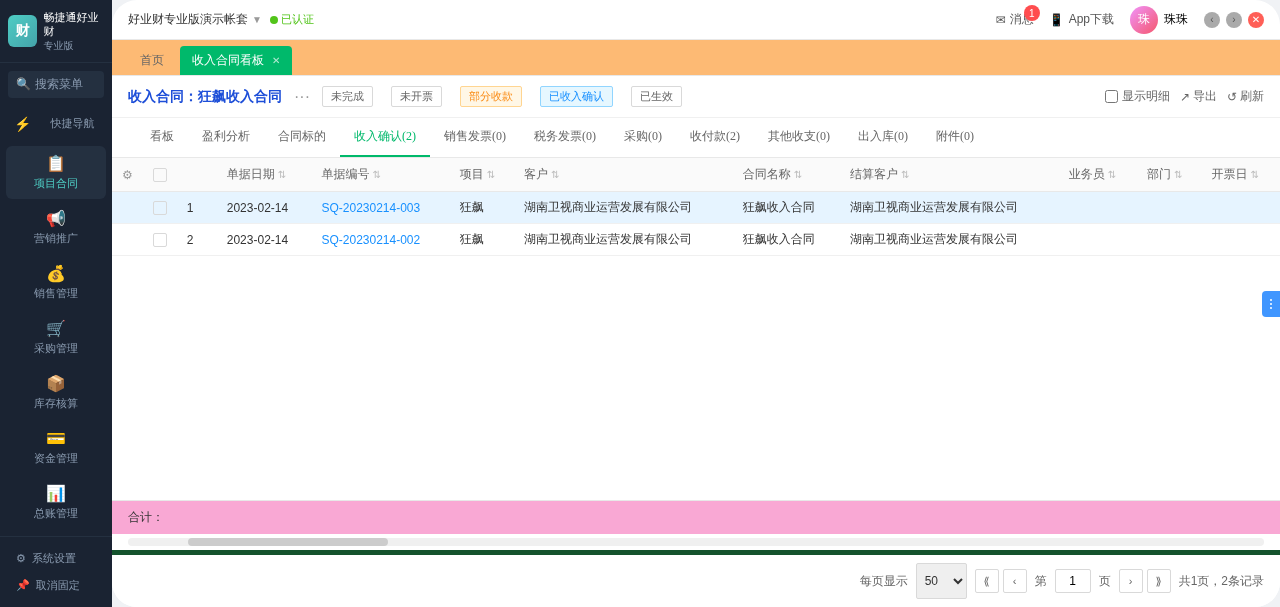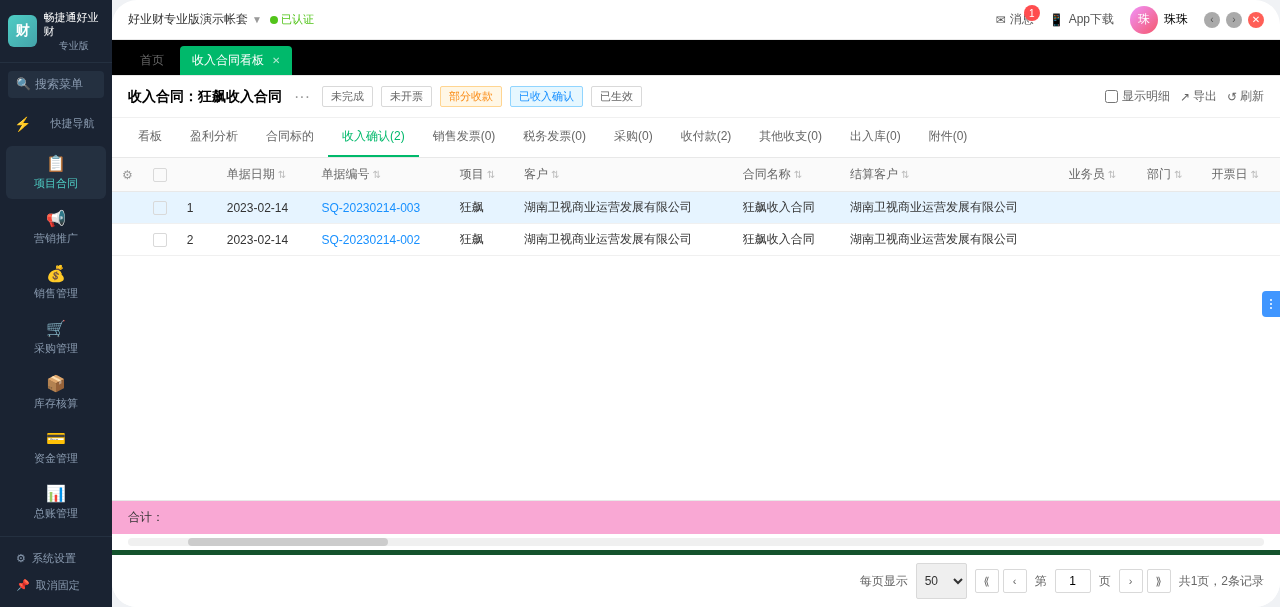--- a/index.html
+++ b/index.html
@@ -3,21 +3,21 @@
   <meta charset="utf-8">
   <style>
     * { box-sizing: border-box; margin: 0; padding: 0; }
     body { font-family: 'Microsoft YaHei', Arial, sans-serif; font-size: 12px; background: #f0f2f5; display: flex; height: 607px; overflow: hidden; }
 
     
     .sidebar { width: 112px; background: #1a2332; color: #cdd6e0; display: flex; flex-direction: column; height: 100%; flex-shrink: 0; }
     .sidebar-logo { padding: 10px 8px; background: #1a2332; display: flex; align-items: center; gap: 6px; border-bottom: 1px solid #243040; }
     .sidebar-logo-icon { width: 32px; height: 32px; background: linear-gradient(135deg, #4ECDC4, #44a3aa); border-radius: 6px; display: flex; align-items: center; justify-content: center; color: white; font-size: 14px; font-weight: bold; }
     .sidebar-logo-text { color: #fff; font-size: 11px; line-height: 1.3; }
-    .sidebar-logo-text .sub { color: #8a9bb0; font-size: 10px; text-align: center; }
+    .sidebar-logo-text .sub { color: #8a9bb0; font-size: 10px; }
     .sidebar-search { padding: 8px; }
     .sidebar-search-btn { width: 100%; background: #243040; border: none; color: #8a9bb0; padding: 5px 8px; border-radius: 4px; cursor: pointer; display: flex; align-items: center; gap: 4px; font-size: 12px; }
     .sidebar-nav { display: flex; flex-direction: column; gap: 2px; padding: 4px 6px; flex: 1; overflow-y: auto; }
     .sidebar-nav-item { display: flex; flex-direction: column; align-items: center; gap: 3px; padding: 8px 4px; border-radius: 6px; cursor: pointer; color: #8a9bb0; font-size: 11px; }
     .sidebar-nav-item.active { background: #243040; color: #4ECDC4; }
     .sidebar-nav-item .nav-icon { font-size: 16px; }
     .sidebar-footer { padding: 8px; border-top: 1px solid #243040; }
     .sidebar-footer-item { display: flex; align-items: center; gap: 6px; padding: 6px 8px; color: #8a9bb0; cursor: pointer; border-radius: 4px; font-size: 11px; }
 
     
@@ -30,46 +30,46 @@
     .company-arrow { color: #999; font-size: 10px; }
     .verified-badge { display: flex; align-items: center; gap: 3px; color: #52c41a; font-size: 11px; }
     .verified-dot { width: 8px; height: 8px; background: #52c41a; border-radius: 50%; }
     .topbar-right { display: flex; align-items: center; gap: 16px; }
     .topbar-action { display: flex; align-items: center; gap: 4px; color: #555; font-size: 12px; cursor: pointer; position: relative; }
     .badge { position: absolute; top: -6px; right: -6px; background: #ff4d4f; color: #fff; border-radius: 10px; font-size: 10px; padding: 0 4px; min-width: 16px; height: 16px; display: flex; align-items: center; justify-content: center; }
     .topbar-user { display: flex; align-items: center; gap: 6px; cursor: pointer; }
     .user-avatar { width: 28px; height: 28px; border-radius: 50%; background: linear-gradient(135deg, #f093fb, #f5576c); display: flex; align-items: center; justify-content: center; color: white; font-size: 12px; }
 
     
-    .tabbar { background: #000000; padding: 6px 16px 0; display: flex; align-items: center; gap: 4px; border-bottom: 1px solid #e8e8e8; flex-shrink: 0; }
+    .tabbar { background: #fdba74; padding: 6px 16px 0; display: flex; align-items: center; gap: 4px; border-bottom: 1px solid #e8e8e8; flex-shrink: 0; }
     .tab-item { padding: 6px 12px; background: #fff; border: 1px solid #e8e8e8; border-bottom: none; border-radius: 4px 4px 0 0; cursor: pointer; font-size: 12px; color: #333; display: flex; align-items: center; gap: 4px; }
     .tab-item.home { background: transparent; border: none; color: #666; }
     .tab-close { color: #999; font-size: 10px; cursor: pointer; margin-left: 4px; }
     .tab-active-green { background: #00b96b; color: #fff; border: none; }
     .tab-active-green .tab-close { color: rgba(255,255,255,0.7); }
 
     
     .content { flex: 1; background: #fff; overflow: hidden; display: flex; flex-direction: column; }
 
     
     .content-header { padding: 10px 16px; border-bottom: 1px solid #f0f0f0; display: flex; align-items: center; justify-content: space-between; flex-shrink: 0; }
     .content-title { display: flex; align-items: center; gap: 12px; }
-    .content-title h2 { font-size: 14px; color: #000000; font-weight: 600; }
+    .content-title h2 { font-size: 14px; color: #1d4ed8; font-weight: 600; }
     .content-title-more { color: #999; cursor: pointer; font-size: 16px; }
-    .status-tags { display: flex; gap: 8px; }
+    .status-tags { display: flex; gap: 18px; }
     .status-tag { padding: 2px 8px; border-radius: 2px; font-size: 11px; border: 1px solid #d9d9d9; color: #666; cursor: pointer; }
     .status-tag.orange { background: #fff7e6; border-color: #ffd591; color: #fa8c16; }
     .status-tag.active { background: #e6f7ff; border-color: #91d5ff; color: #1890ff; }
     .content-header-right { display: flex; align-items: center; gap: 10px; }
     .show-detail { display: flex; align-items: center; gap: 4px; font-size: 12px; color: #666; }
     .export-btn { display: flex; align-items: center; gap: 3px; color: #666; cursor: pointer; font-size: 12px; }
     .refresh-btn { display: flex; align-items: center; gap: 3px; color: #666; cursor: pointer; font-size: 12px; }
 
     
-    .sub-tabs { display: flex; align-items: flex-end; padding: 0 12px; border-bottom: 1px solid #e8e8e8; flex-shrink: 0; background: #fff; }
+    .sub-tabs { display: flex; align-items: flex-end; padding: 0 24px; border-bottom: 1px solid #e8e8e8; flex-shrink: 0; background: #fff; font-family: Liberation Serif, serif; }
     .sub-tab { padding: 10px 14px; font-size: 12px; color: #666; cursor: pointer; border-bottom: 2px solid transparent; white-space: nowrap; }
     .sub-tab.active { color: #00b96b; border-bottom-color: #00b96b; font-weight: 500; }
 
     
     .table-area { flex: 1; overflow: auto; }
     .data-table { width: 100%; border-collapse: collapse; font-size: 12px; }
     .data-table th { background: #fafafa; padding: 8px 10px; text-align: left; color: #666; font-weight: normal; border-bottom: 1px solid #e8e8e8; white-space: nowrap; position: sticky; top: 0; z-index: 1; }
     .data-table td { padding: 7px 10px; border-bottom: 1px solid #f0f0f0; color: #333; white-space: nowrap; }
     .data-table tr.selected td { background: #e6f4ff; }
     .data-table .link { color: #1890ff; cursor: pointer; text-decoration: none; }

